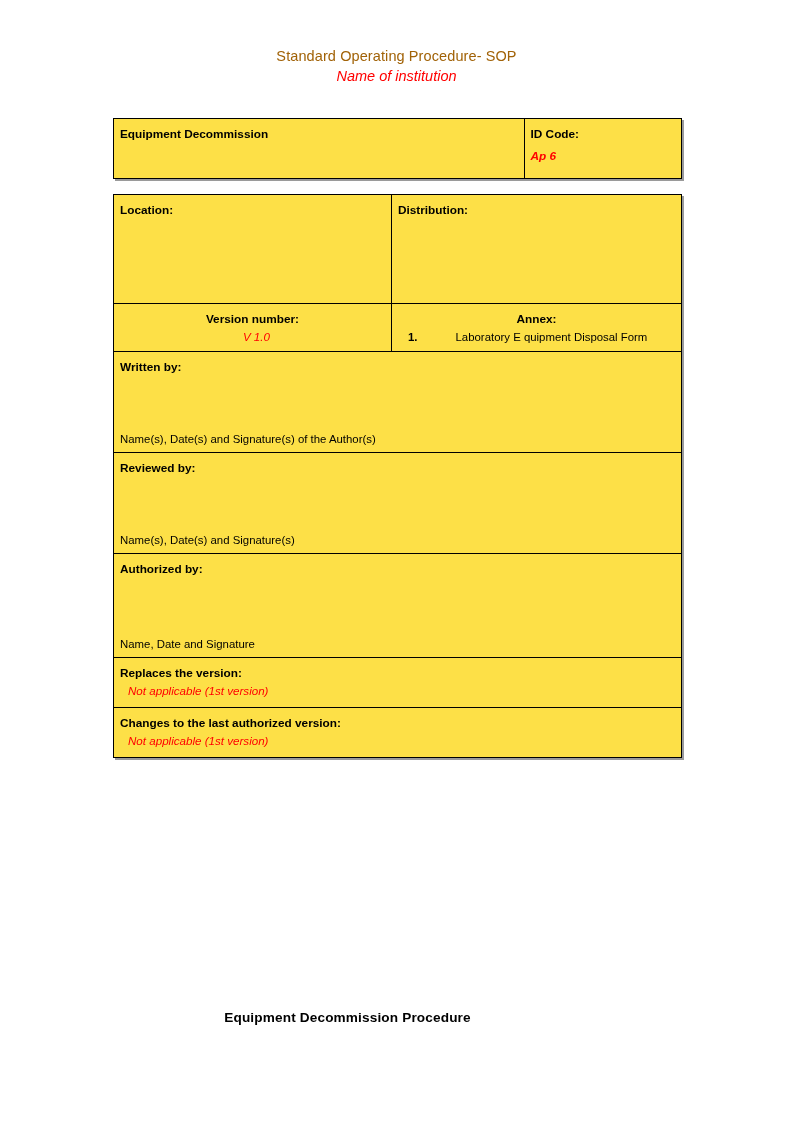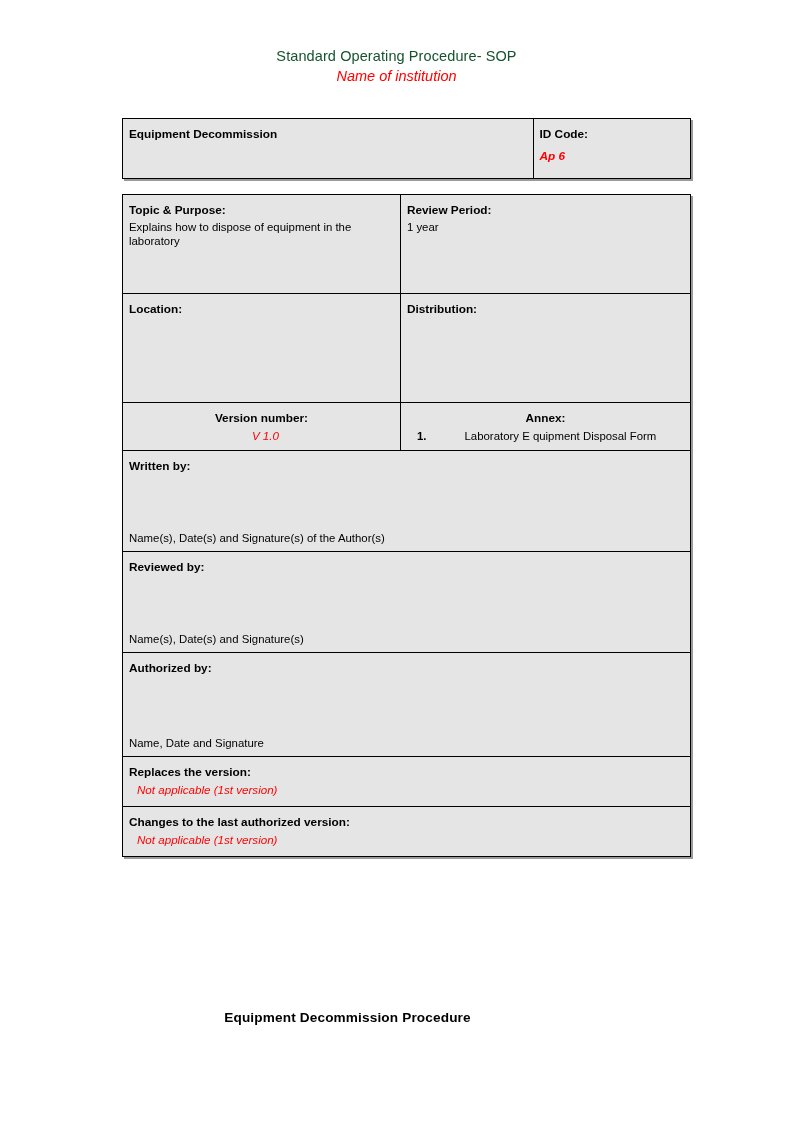--- a/index.html
+++ b/index.html
@@ -25,43 +25,43 @@
 
   
   .doc-title {
     position: absolute;
     left: 0;
     top: 46px;
     width: 793px;
     text-align: center;
     font-size: 14.5px;
     line-height: 20px;
-    color: #14532d;
+    color: #a16207;
     letter-spacing: 0.1px;
   }
   .doc-subtitle {
     position: absolute;
     left: 0;
     top: 66px;
     width: 793px;
     text-align: center;
     font-size: 14.5px;
     line-height: 20px;
     color: #ff0000;
     font-style: italic;
   }
 
   
   .sop-table {
     position: absolute;
-    left: 122px;
+    left: 113px;
     width: 569px;
     border-collapse: collapse;
     box-shadow: 2px 2px 0 0 #9a9a9a;
-    background: #e5e5e5;
+    background: #fde047;
   }
   .sop-table td {
     border: 1px solid #000000;
     vertical-align: top;
     padding: 7px 6px 4px 6px;
     font-size: 11.4px;
     line-height: 14.5px;
   }
 
   .lbl {
@@ -175,30 +175,20 @@
         <span class="lbl">ID Code:</span>
         <span class="val-red-bold">Ap 6</span>
       </td>
     </tr>
   </tbody>
     </table>
 
   <table class="sop-table" id="table-body">
 
     <tbody>
-        <tr class="row-purpose">
-      <td class="colA">
-        <span class="lbl">Topic &amp; Purpose:</span>
-        <span class="val">Explains how to dispose of equipment in the laboratory</span>
-      </td>
-      <td class="colB">
-        <span class="lbl">Review Period:</span>
-        <span class="val">1 year</span>
-      </td>
-    </tr>
 
     <tr class="row-location">
       <td class="colA">
         <span class="lbl">Location:</span>
         <span class="val"></span>
       </td>
       <td class="colB">
         <span class="lbl">Distribution:</span>
         <span class="val"></span>
       </td>

